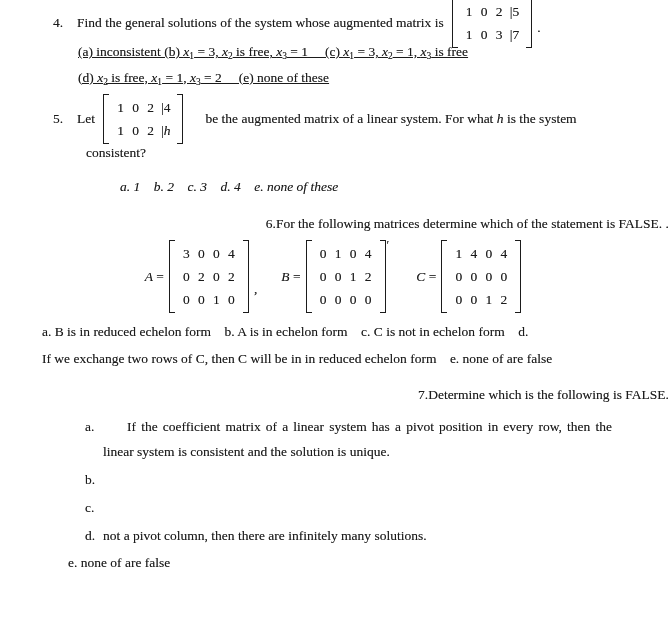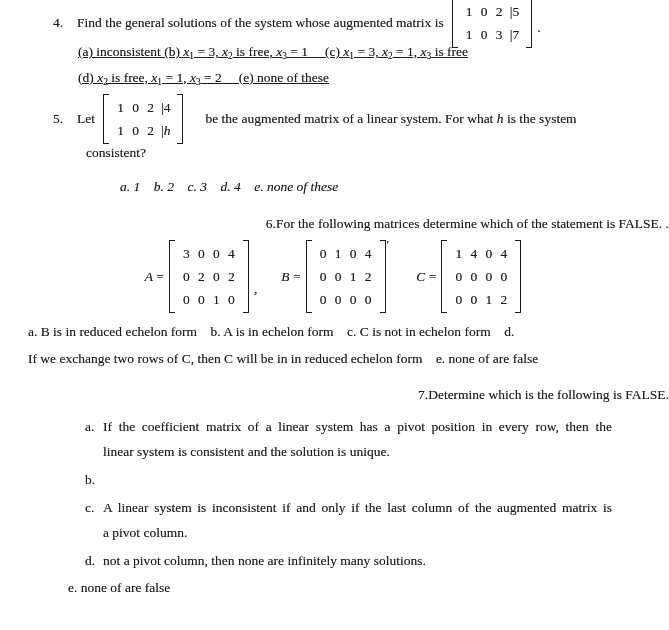--- a/index.html
+++ b/index.html
@@ -47,31 +47,31 @@
   
   .q5 { margin-top: 2px; }
   .q5 .contline { padding-left: 86px; margin-top: -2px; }
   .q5 .optline { padding-left: 120px; margin-top: 12px; font-style: italic; }
 
   
   .q6 { margin-top: 15px; }
   .q6 .mrow { display: flex; justify-content: center; align-items: center; gap: 24px; margin-top: 5px; }
   .mgroup { display: inline-flex; align-items: center; }
   .mlabel { margin-right: 2px; }
-  .q6 .optline { padding-left: 28px; padding-right: 52px; line-height: 27px; font-family: Liberation Serif, serif; }
+  .q6 .optline { padding-left: 42px; padding-right: 52px; line-height: 27px; font-family: Liberation Serif, serif; }
   .q6 .optline.first { margin-top: 5px; }
 
   
   .q7 { margin-top: 12px; }
   .q7 .q7items { margin-top: 8px; }
   .q7item { display: flex; padding-left: 85px; padding-right: 57px; margin-bottom: 3px; }
   .q7letter { display: inline-block; width: 18px; flex: 0 0 18px; line-height: 25px; }
   .q7text { flex: 1; line-height: 25px; }
   .pline { line-height: 25px; }
-  .pline-just { text-align: justify; text-align-last: justify; }
+  .pline-just { text-align: justify; text-align-last: justify; margin-left: 24px; }
   .q7last { padding-left: 68px; margin-top: 4px; }
 </style>
 </head>
 <body>
 
 <div class="page">
 
   <section class="q4">
     <div class="qrow">
       <span class="qnum qtxt">4.</span>
@@ -231,28 +231,24 @@
         <div class="q7text">
             <div class="pline pline-just">If the coefficient matrix of a linear system has a pivot position in every row, then the</div>
             <div class="pline">linear system is consistent and the solution is unique.</div>
           </div>
       </div>
       <div class="q7item">
         <span class="q7letter">b.</span>
       </div>
       <div class="q7item">
         <span class="q7letter">c.</span>
-        <div class="q7text">
-            <div class="pline pline-just">A linear system is inconsistent if and only if the last column of the augmented matrix is</div>
-            <div class="pline">a pivot column.</div>
-          </div>
       </div>
       <div class="q7item">
         <span class="q7letter">d.</span>
         <div class="q7text">
-            <div class="pline">not a pivot column, then none are infinitely many solutions.</div>
+            <div class="pline">not a pivot column, then there are infinitely many solutions.</div>
           </div>
       </div>
     </div>
     <div class="q7last">e. none of are false</div>
   </section>
 
 </div>
 
 </body></html>

